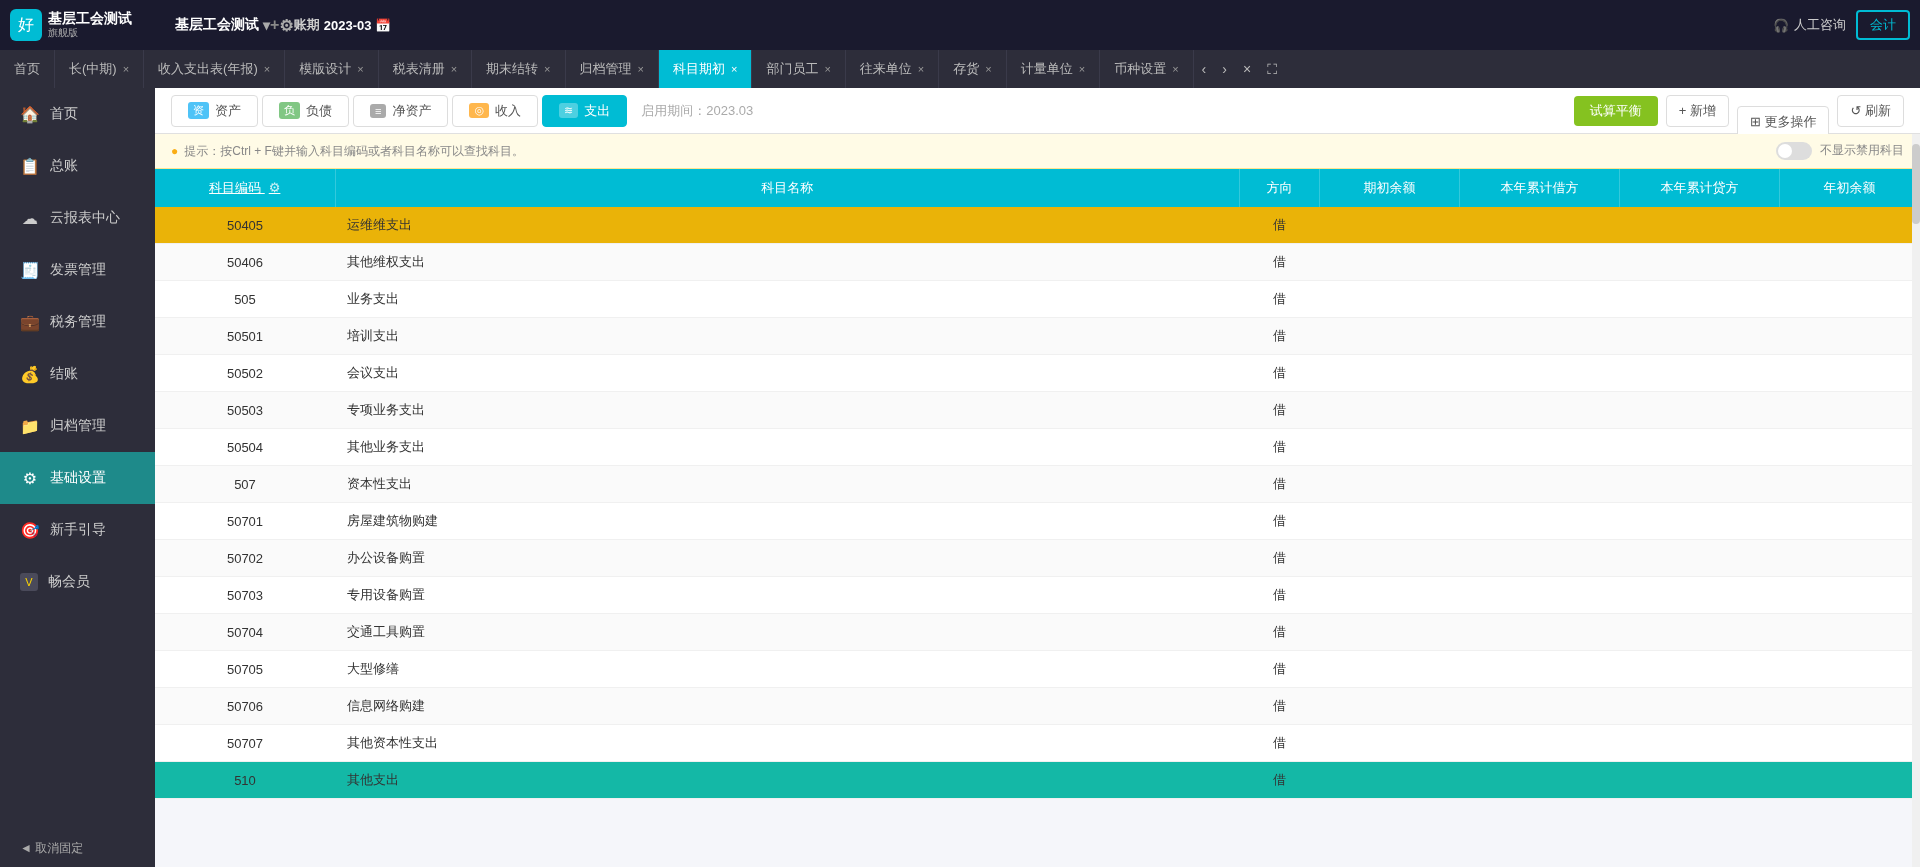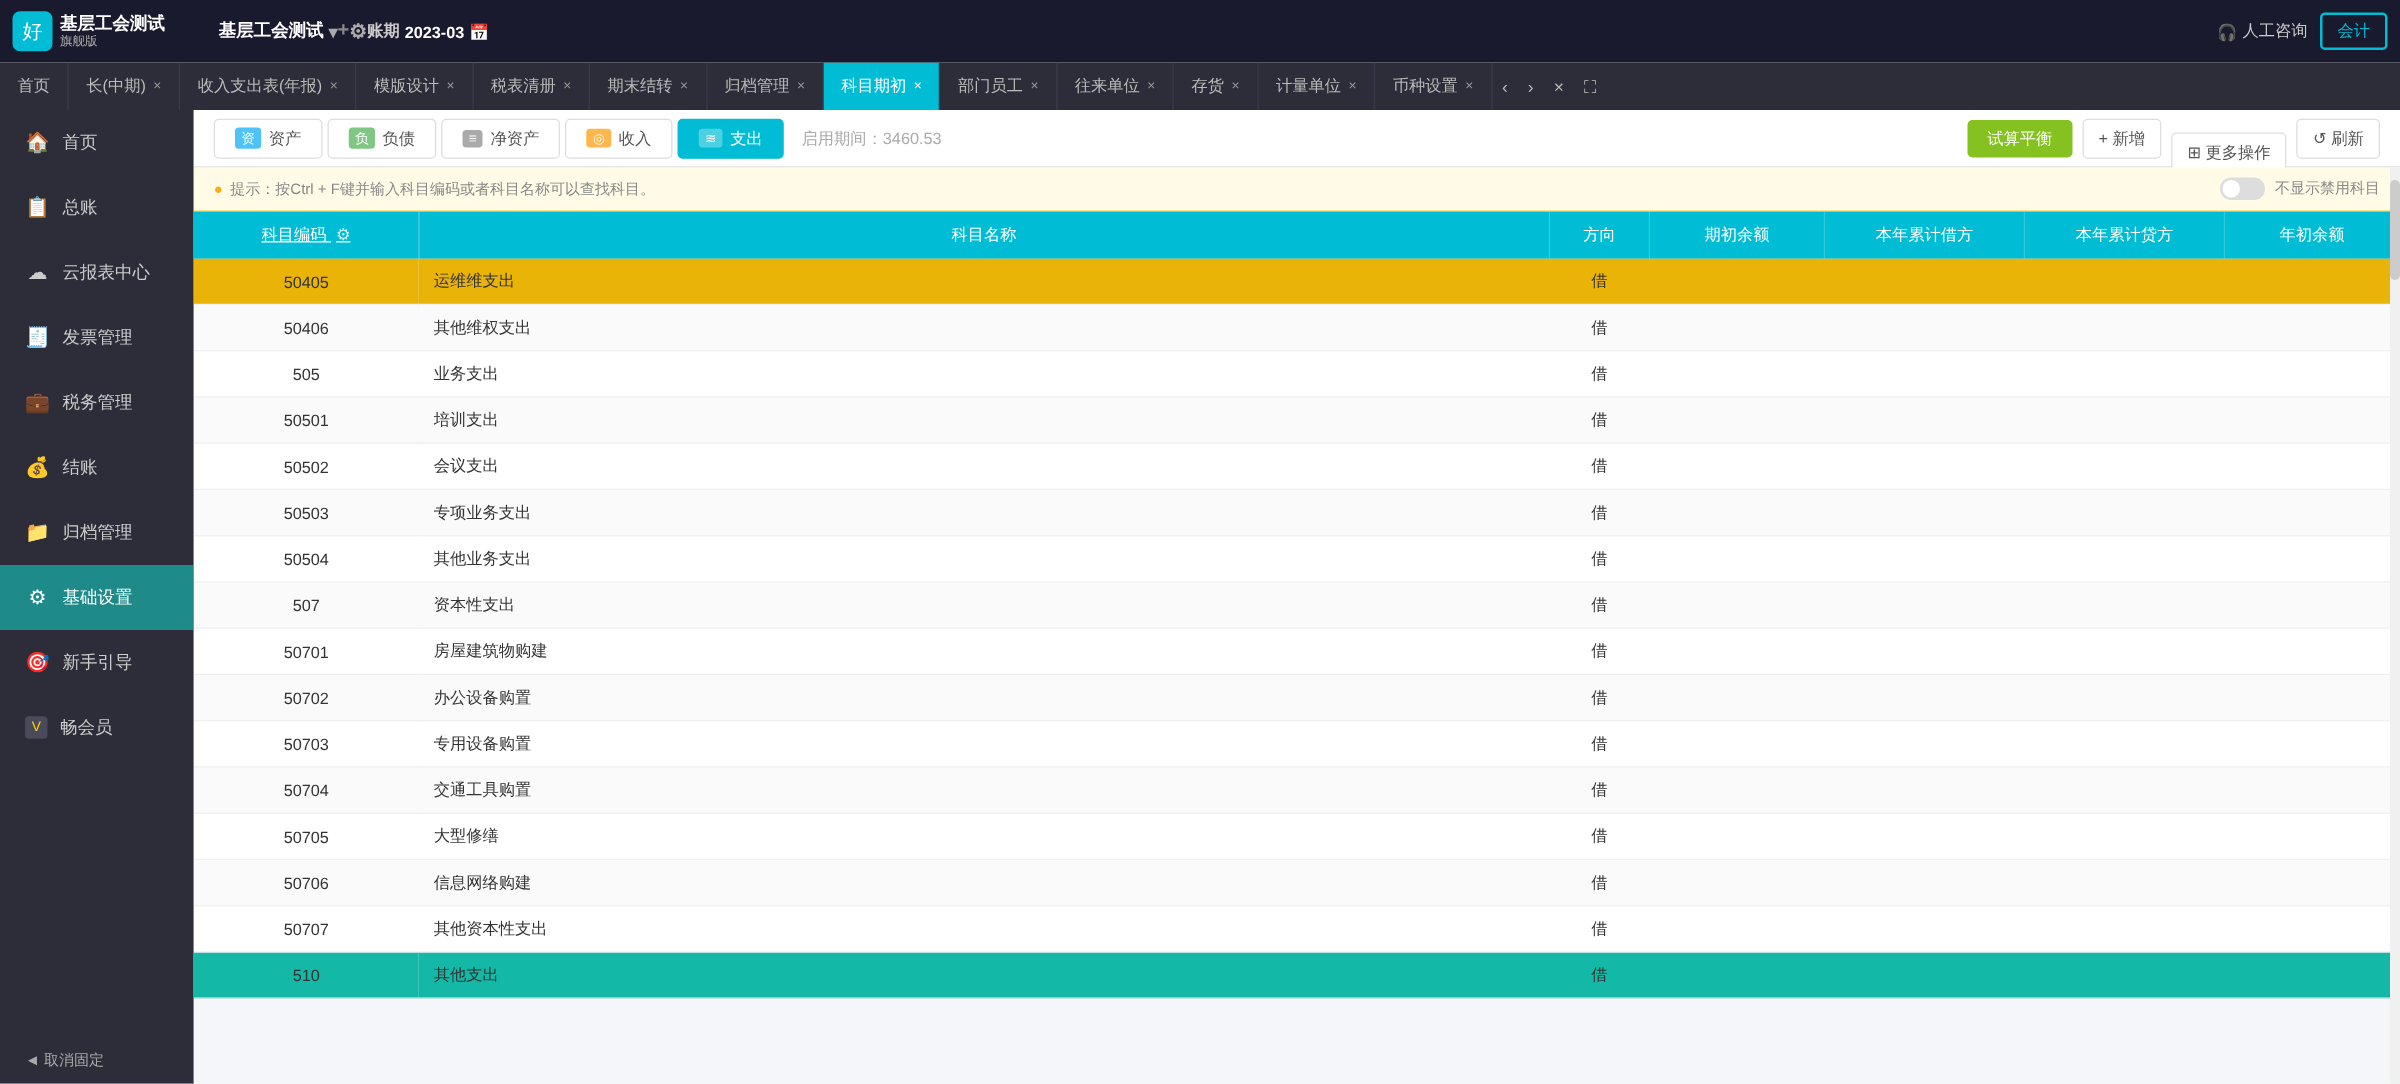--- a/index.html
+++ b/index.html
@@ -486,21 +486,21 @@
         <span>净资产</span>
       </div>
       <div class="sub-tab">
         <span style="background:#ffb74d;color:white;border-radius:3px;padding:1px 5px;font-size:11px;">◎</span>
         <span>收入</span>
       </div>
       <div class="sub-tab active">
         <span style="background:rgba(255,255,255,0.3);color:white;border-radius:3px;padding:1px 5px;font-size:11px;">≋</span>
         <span>支出</span>
       </div>
-      <span class="period-text">启用期间：3460.53</span>
+      <span class="period-text">启用期间：2023.03</span>
       <div class="sub-tab-actions">
         <button class="btn-calc">试算平衡</button>
         <button class="btn-add">
           <span>+ 新增</span>
         </button>
         <button class="btn-more">
           <span>⊞ 更多操作</span>
         </button>
         <button class="btn-refresh">
           <span>↺ 刷新</span>

